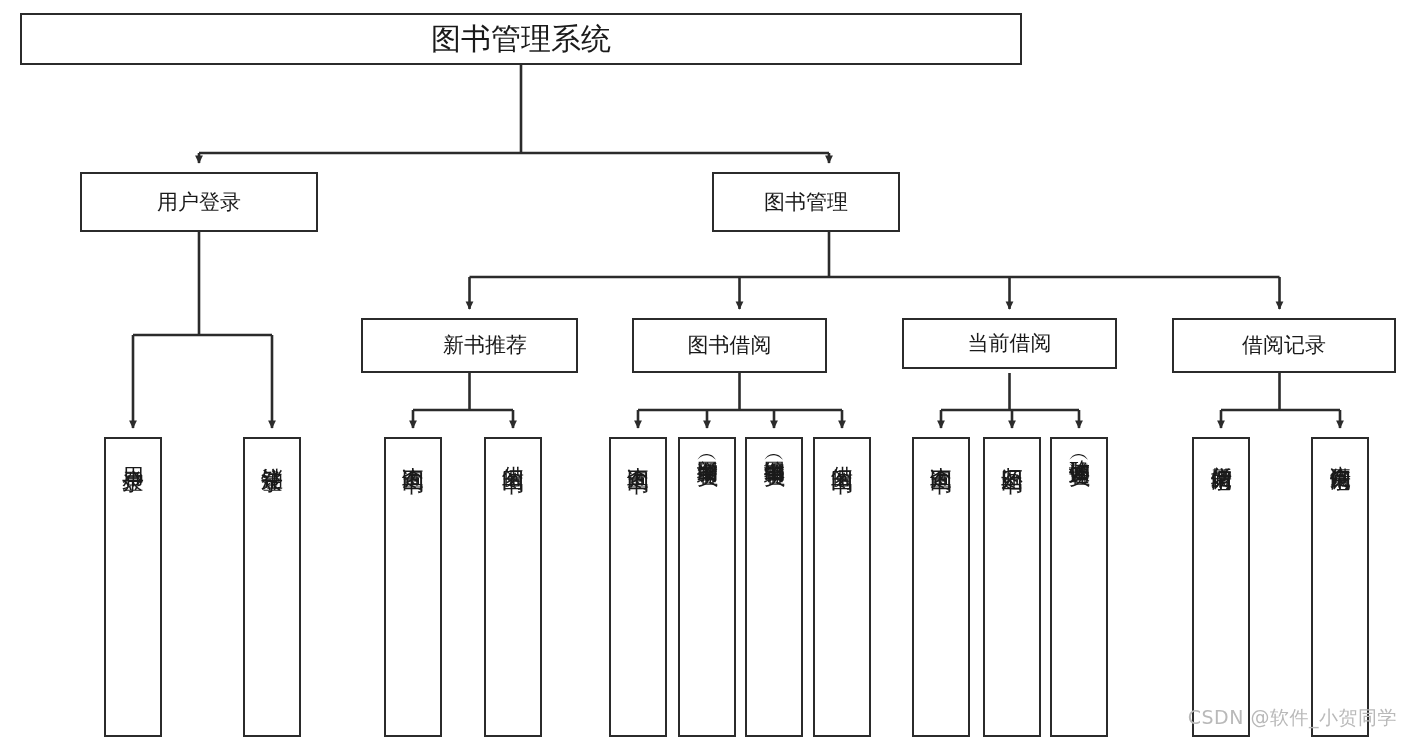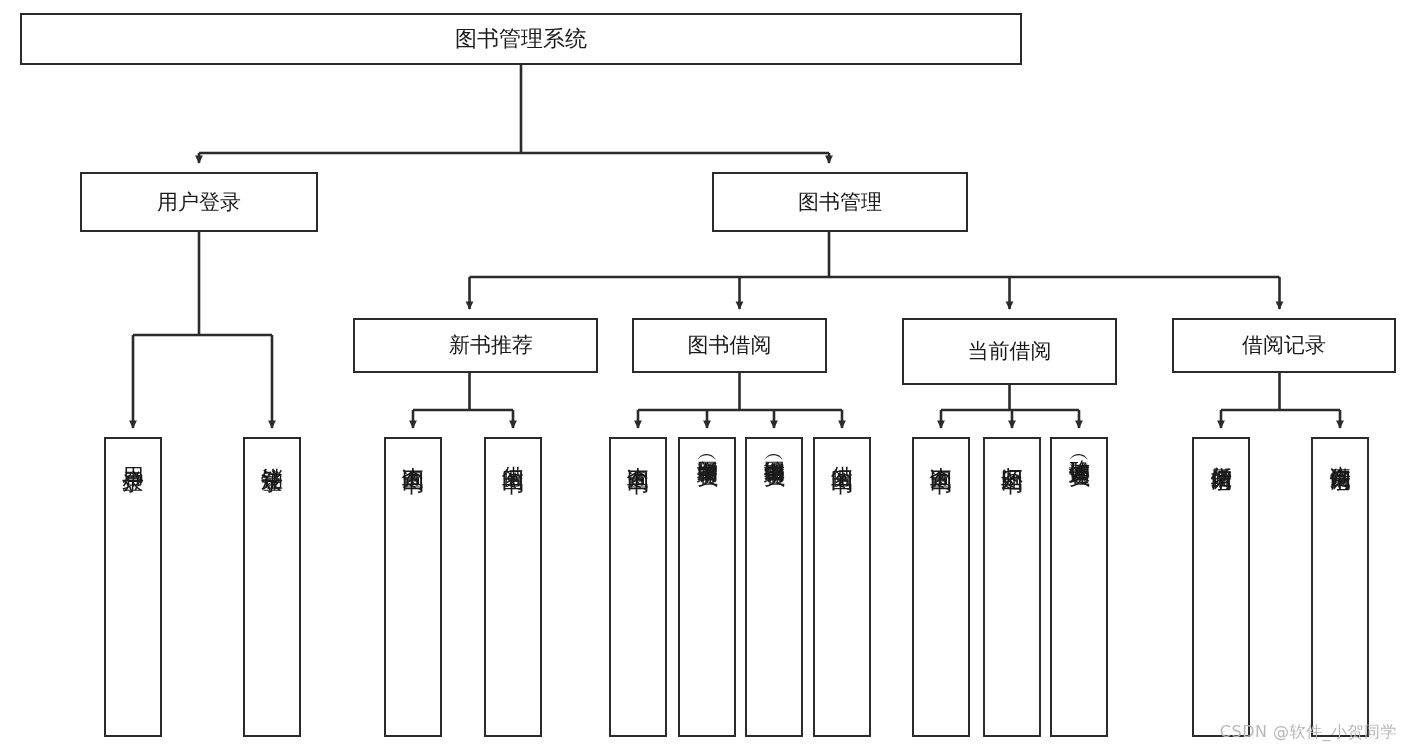--- a/index.html
+++ b/index.html
@@ -21,21 +21,21 @@
     color:#1a1a1a;
   }
   .node .lbl{
     display:block;
     text-align:center;
     line-height:1.18;
     white-space:nowrap;
   }
   
   .node.h .lbl{font-size:21px;}
-  .node.root .lbl{font-size:22px;}
+  .node.root .lbl{font-size:30px;}
 
   
   .node.v{
     align-items:flex-start;
     justify-content:center;
     padding-top:10px;
   }
   .node.v .lbl{
     writing-mode:vertical-rl;
     text-orientation:upright;
@@ -43,22 +43,22 @@
     line-height:1.10;
     letter-spacing:2px;
     white-space:normal;
     max-height:100%;
   }
   .node.v.tight .lbl{font-size:21px;letter-spacing:1px;}
   .node.v.tall{padding-top:4px;}
 
   .watermark{
     position:absolute;
-    right:8px;bottom:4px;
-    font-size:16px;
+    right:8px;bottom:16px;
+    font-size:19px;
     color:#b9b9b9;
     letter-spacing:.5px;
     white-space:nowrap;
     pointer-events:none;
   }
 </style>
 </head>
 <body>
 
 <div id="stage">
@@ -106,31 +106,31 @@
       </g>
   </svg>
 
   <div class="node root h" style="left: 20px; top: 13px; width: 1002px; height: 52px;">
     <span class="lbl">图书管理系统</span>
   </div>
 
   <div class="node h" style="left: 80px; top: 172px; width: 238px; height: 60px;">
     <span class="lbl">用户登录</span>
   </div>
-  <div class="node h" style="left: 712px; top: 172px; width: 256px; height: 60px;">
+  <div class="node h" style="left: 712px; top: 172px; width: 188px; height: 60px;">
     <span class="lbl">图书管理</span>
   </div>
 
-  <div class="node h" style="left: 353px; top: 318px; width: 245px; height: 55px; padding-left: 31px;">
+  <div class="node h" style="left: 361px; top: 318px; width: 217px; height: 55px; padding-left: 31px;">
     <span class="lbl">新书推荐</span>
   </div>
   <div class="node h" style="left: 632px; top: 318px; width: 195px; height: 55px;">
     <span class="lbl">图书借阅</span>
   </div>
-  <div class="node h" style="left: 902px; top: 318px; width: 215px; height: 67px;">
+  <div class="node h" style="left: 902px; top: 318px; width: 215px; height: 51px;">
     <span class="lbl">当前借阅</span>
   </div>
   <div class="node h" style="left: 1172px; top: 318px; width: 224px; height: 55px;">
     <span class="lbl">借阅记录</span>
   </div>
 
   <div class="node v" style="left: 104px; top: 437px; width: 58px; height: 300px;">
     <span class="lbl">用户登录</span>
   </div>
   <div class="node v" style="left: 243px; top: 437px; width: 58px; height: 300px;">

